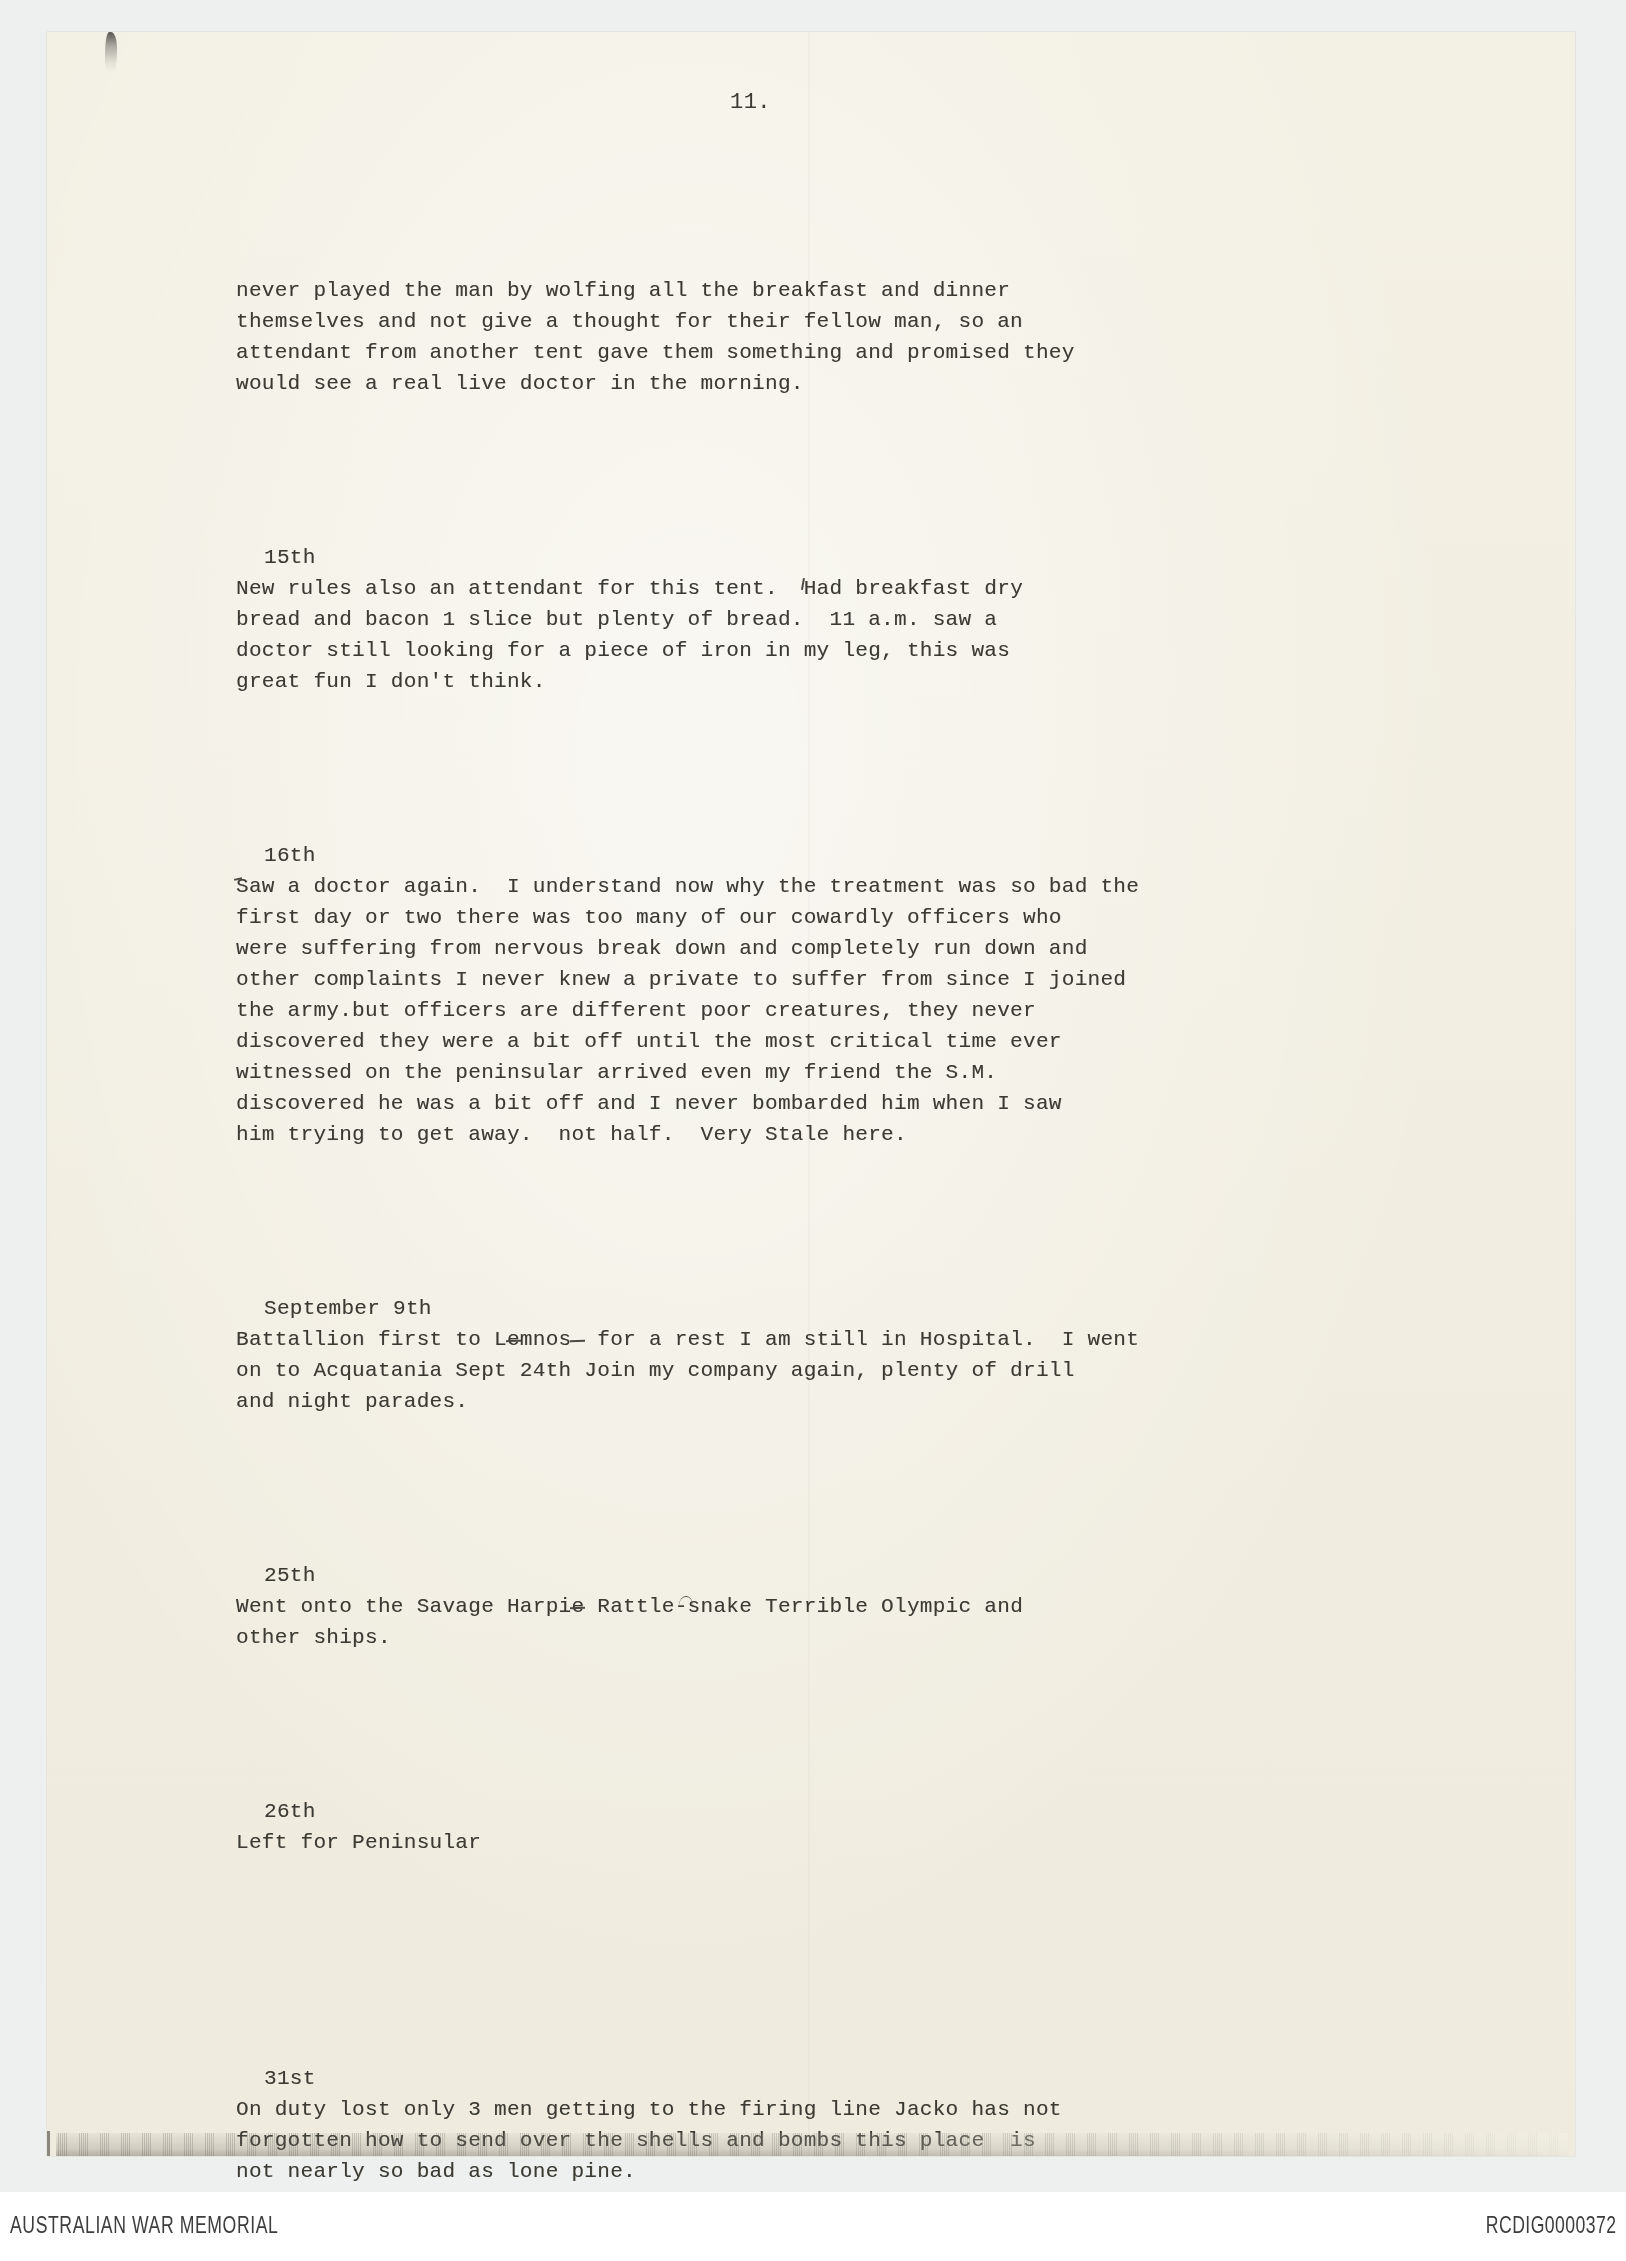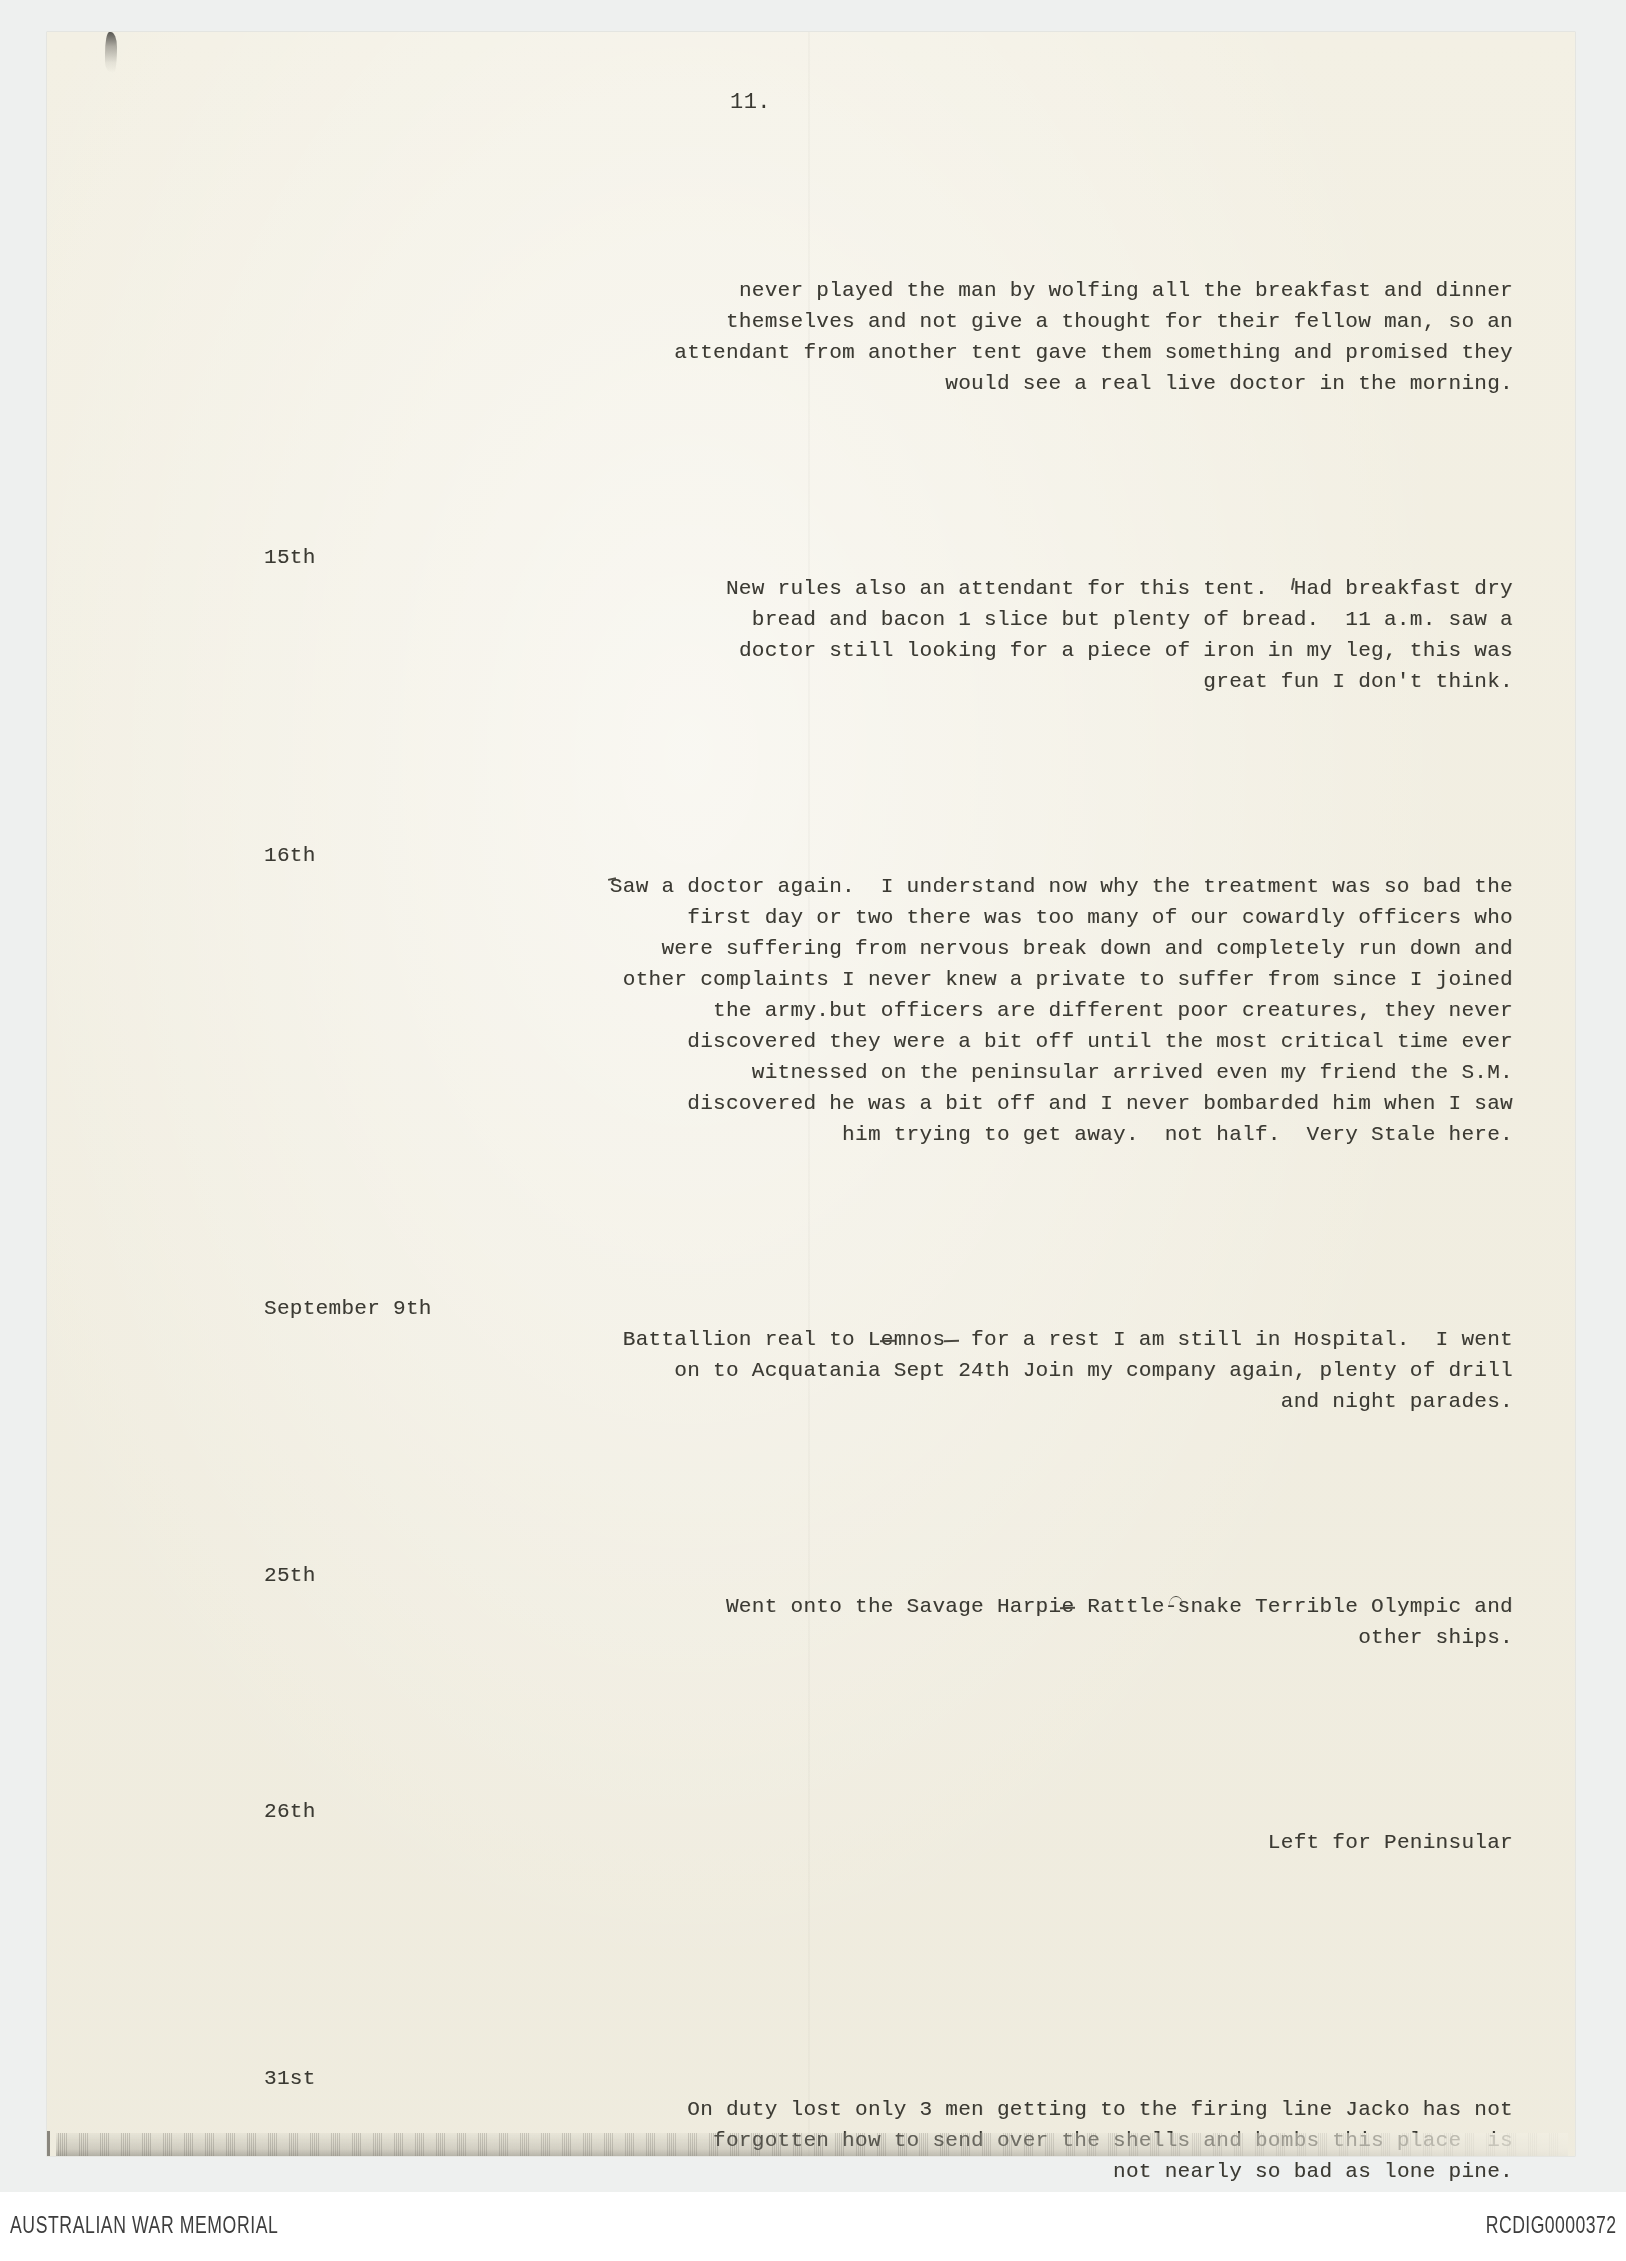--- a/index.html
+++ b/index.html
@@ -149,21 +149,21 @@
     color: #3b3a33;
     letter-spacing: 0.3px;
     white-space: pre-wrap;
     text-shadow: 0.3px 0.3px 0.4px rgba(120,118,108,0.45);
   }
 
   .entry { margin: 0 0 19px 0; }
   .entry:last-child { margin-bottom: 0; }
 
   .entry-date { display: block; margin-left: 28px; }
-  .entry-body { display: block; text-align: right; }
+  .entry-body { display: block; }
 
   
   .ink-strike {
     position: relative;
     color: #3b3a33;
   }
   .ink-strike::after {
     content: "";
     position: absolute;
     left: -1px; right: -1px;
@@ -293,21 +293,21 @@
 first day or two there was too many of our cowardly officers who
 were suffering from nervous break down and completely run down and
 other complaints I never knew a private to suffer from since I joined
 the army.but officers are different poor creatures, they never
 discovered they were a bit off until the most critical time ever
 witnessed on the peninsular arrived even my friend the S.M.
 discovered he was a bit off and I never bombarded him when I saw
 him trying to get away.  not half.  Very Stale here.</span></span></p>
 
         
-        <p class="entry"><span class="entry-date">September 9th</span><span class="entry-body"><span>Battallion real to L</span><span class="ink-strike">e</span><span>mnos</span><span class="ink-strike">&nbsp;</span><span> for a rest I am still in Hospital.  I went
+        <p class="entry"><span class="entry-date">September 9th</span><span class="entry-body"><span>Battallion first to L</span><span class="ink-strike">e</span><span>mnos</span><span class="ink-strike">&nbsp;</span><span> for a rest I am still in Hospital.  I went
 on to Acquatania Sept 24th Join my company again, plenty of drill
 and night parades.</span></span></p>
 
         
         <p class="entry"><span class="entry-date">25th</span><span class="entry-body"><span>Went onto the Savage Harpi</span><span class="ink-strike">e</span><span> Rattle-</span><span class="ink-caret"></span><span>snake Terrible Olympic and
 other ships.</span></span></p>
 
         
         <p class="entry"><span class="entry-date">26th</span><span class="entry-body">Left for Peninsular</span></p>
 

